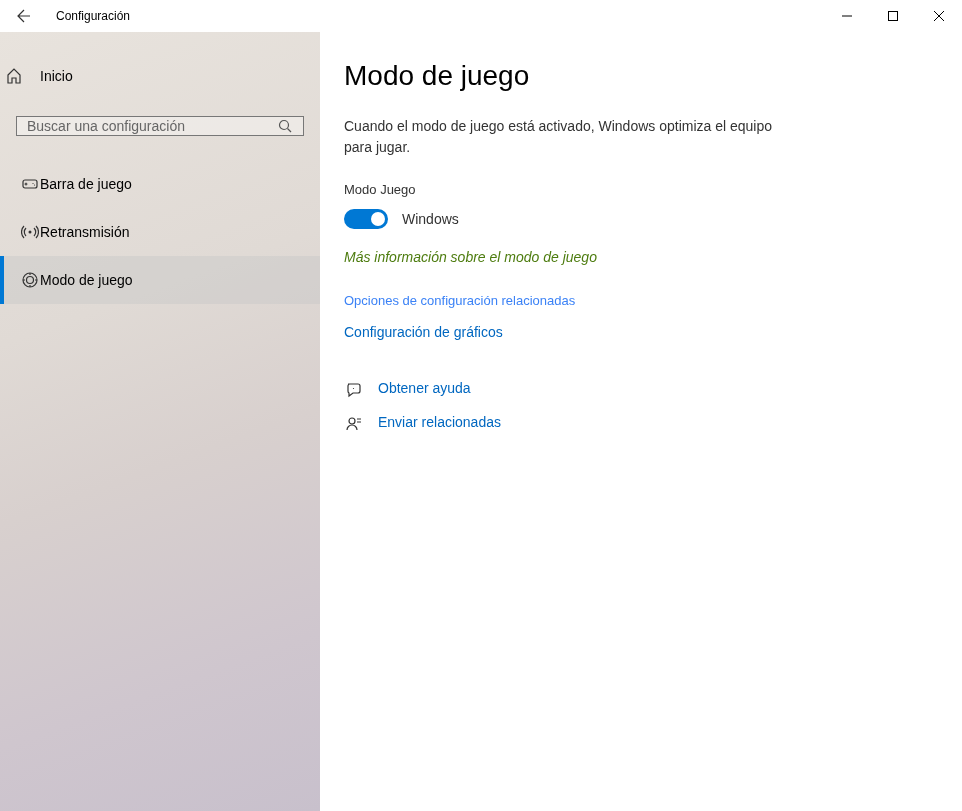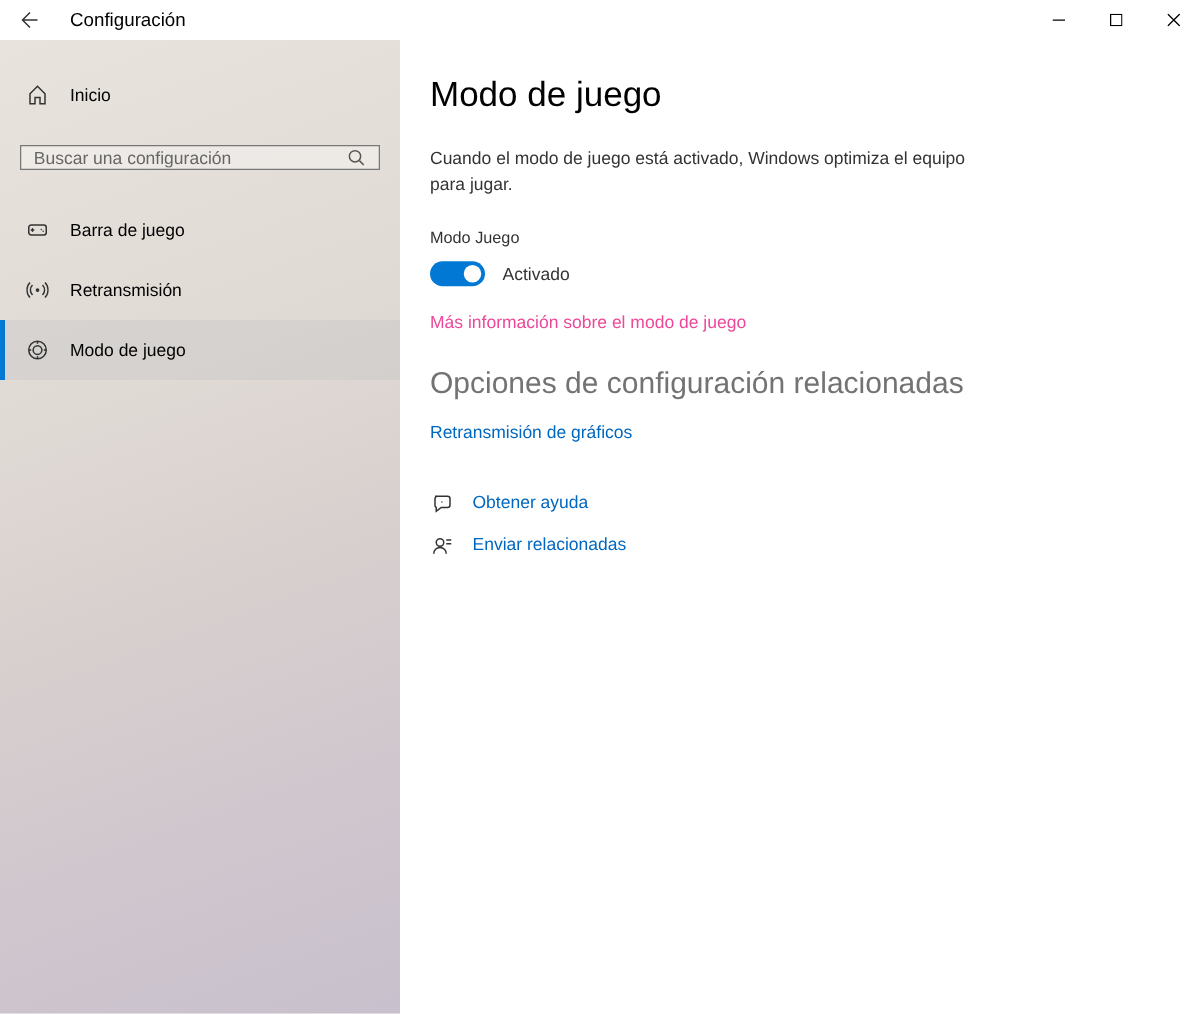--- a/index.html
+++ b/index.html
@@ -1,57 +1,57 @@
 <!DOCTYPE html>
 <html><head>
 <meta charset="utf-8">
 <style>
 * { margin: 0; padding: 0; box-sizing: border-box; font-family: "Segoe UI", -apple-system, sans-serif; }
 body { width: 962px; height: 811px; display: flex; flex-direction: column; background: #fff; overflow: hidden; }
 
 .titlebar { height: 32px; display: flex; align-items: center; padding-left: 8px; }
 .titlebar .back { width: 32px; height: 32px; display: flex; align-items: center; justify-content: center; cursor: pointer; }
-.titlebar .title { font-size: 15px; margin-left: 16px; color: #000; }
+.titlebar .title { font-size: 12px; margin-left: 16px; color: #000; }
 .titlebar .spacer { flex: 1; }
 .winbtn { width: 46px; height: 32px; display: flex; align-items: center; justify-content: center; cursor: pointer; }
 
 .content { flex: 1; display: flex; }
 
 .sidebar { width: 320px; background: linear-gradient(160deg, #e8e3dd 0%, #e0dad5 35%, #d8d0ce 55%, #cfc6ce 80%, #c8c0cc 100%); display: flex; flex-direction: column; padding-top: 24px; }
-.home { display: flex; align-items: center; padding: 10px 20px; cursor: pointer; margin-bottom: 20px; }
+.home { display: flex; align-items: center; padding: 10px 4px; cursor: pointer; margin-bottom: 20px; }
 .home .icon { width: 20px; height: 20px; display: flex; align-items: center; justify-content: center; }
 .home .label { margin-left: 16px; font-size: 14px; color: #000; }
 
 .searchbox { margin: 0 16px 24px 16px; height: 20px; border: 1px solid #777; background: rgba(255,255,255,0.35); display: flex; align-items: center; padding: 0 10px; }
 .searchbox input { flex: 1; border: none; background: transparent; font-size: 14px; color: #555; outline: none; }
 .searchbox input::placeholder { color: #666; }
 .searchbox .sicon { width: 16px; height: 16px; display: flex; align-items: center; justify-content: center; }
 
 .category { font-size: 13px; font-weight: 600; color: #000; margin: 0 20px 20px 20px; }
 
 .nav { display: flex; flex-direction: column; }
 .nav-item { display: flex; align-items: center; height: 48px; padding: 0 20px; cursor: pointer; position: relative; }
 .nav-item.selected { background: rgba(200,200,200,0.45); }
 .nav-item.selected::before { content: ""; position: absolute; left: 0; top: 0; bottom: 0; width: 4px; background: #0078d4; }
 .nav-item .icon { width: 20px; height: 20px; display: flex; align-items: center; justify-content: center; }
-.nav-item .label { margin-left: 16px; font-size: 14px; color: #000; }
+.nav-item .label { margin-left: 0; font-size: 14px; color: #000; }
 
 .main { flex: 1; padding: 28px 40px 0 24px; background: #fff; }
 .page-title { font-size: 28px; font-weight: 400; color: #000; margin-bottom: 24px; }
 .desc { font-size: 14px; color: #333; line-height: 1.5; max-width: 430px; margin-bottom: 24px; margin-top: 23px; }
 .field-label { font-size: 13px; color: #333; margin-bottom: 12px; }
 
 .toggle-row { display: flex; align-items: center; margin-bottom: 20px; }
 .toggle { width: 44px; height: 20px; border-radius: 10px; background: #0078d4; position: relative; cursor: pointer; }
 .toggle::after { content: ""; position: absolute; right: 3px; top: 3px; width: 14px; height: 14px; border-radius: 50%; background: #fff; }
 .toggle-label { margin-left: 14px; font-size: 14px; color: #333; }
 
-.link { color: #ec4899; font-size: 14px; cursor: pointer; margin-bottom: 28px; display: block; }
+.link { color: #4d7c0f; font-size: 14px; cursor: pointer; margin-bottom: 28px; display: block; font-style: italic; }
 
-.section-heading { font-size: 24px; font-weight: 400; color: #737373; margin-top: 12px; margin-bottom: 16px; }
+.section-heading { font-size: 13px; font-weight: 400; color: #3b82f6; margin-top: 12px; margin-bottom: 16px; }
 .link2 { color: #0067c0; font-size: 14px; cursor: pointer; display: block; margin-bottom: 40px; }
 
 .help-row { display: flex; align-items: flex-start; margin-bottom: 14px; }
 .help-row .hicon { width: 20px; height: 20px; display: flex; align-items: center; justify-content: center; margin-right: 14px; }
 .help-row .hlink { color: #0067c0; font-size: 14px; cursor: pointer; }
 
 svg { display: block; }
 </style>
 </head>
 <body>
@@ -135,27 +135,27 @@
     </div>
   </div>
 
   <div class="main">
     <h1 class="page-title">Modo de juego</h1>
     <p class="desc">Cuando el modo de juego está activado, Windows optimiza el equipo para jugar.</p>
 
     <div class="field-label">Modo Juego</div>
     <div class="toggle-row">
       <div class="toggle"></div>
-      <div class="toggle-label">Activado</div>
+      <div class="toggle-label">Windows</div>
     </div>
 
     <a class="link">Más información sobre el modo de juego</a>
 
     <h2 class="section-heading">Opciones de configuración relacionadas</h2>
-    <a class="link2">Retransmisión de gráficos</a>
+    <a class="link2">Configuración de gráficos</a>
 
     <div class="help-row">
       <span class="hicon">
         <svg width="18" height="18" viewBox="0 0 18 18">
             <path d="M3 3 h10 a2 2 0 0 1 2 2 v5 a2 2 0 0 1 -2 2 h-5 l-4 3 v-3 a2 2 0 0 1 -1 -2 v-5 a2 2 0 0 1 2 -2 z" stroke="#333" stroke-width="1.2" fill="none"></path>
             <circle cx="8.5" cy="7.5" r="0.6" fill="#333"></circle>
           </svg>
       </span>
       <a class="hlink">Obtener ayuda</a>
     </div>

